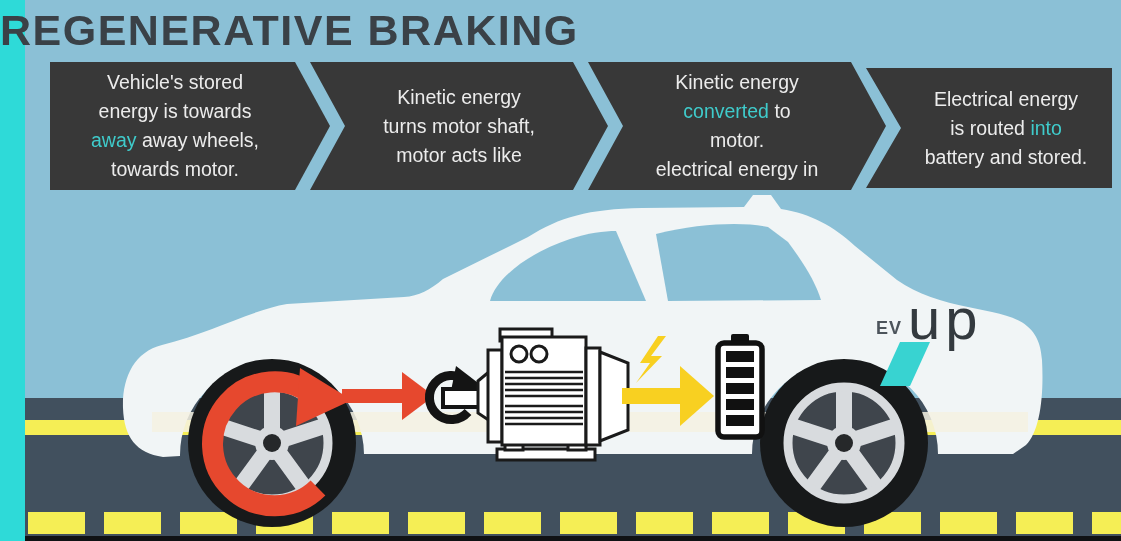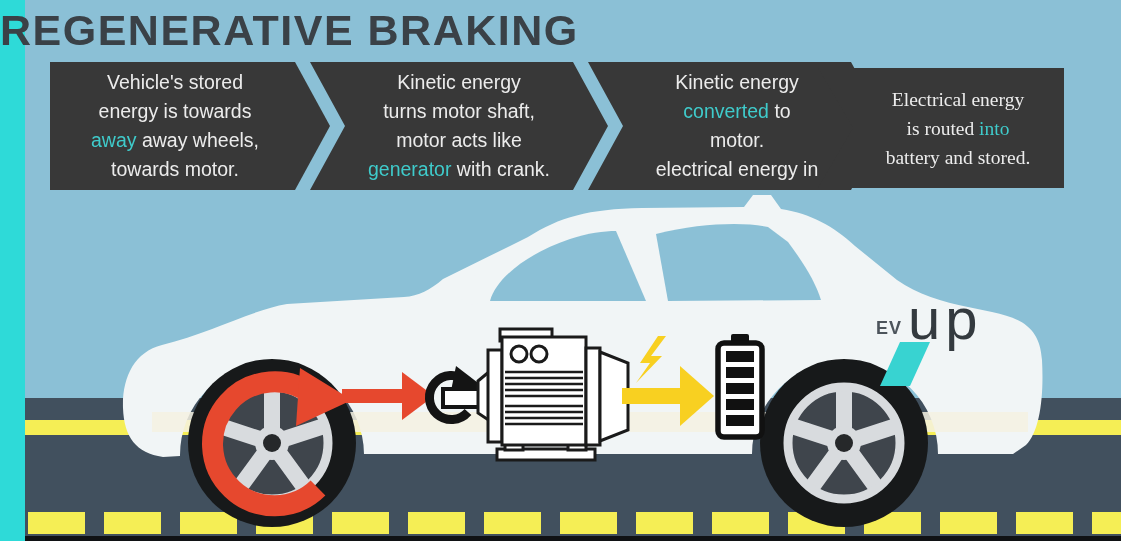--- a/index.html
+++ b/index.html
@@ -27,22 +27,22 @@
     display:flex;flex-direction:column;justify-content:center;
     text-align:center;font-size:19.5px;line-height:29px;box-sizing:border-box;
   }
   .step .hl{color:#3fcbcb;}
   #step-1{left:50px;width:280px;padding:0 42px 0 12px;
     clip-path:polygon(0 0,calc(100% - 35px) 0,100% 50%,calc(100% - 35px) 100%,0 100%);}
   #step-2{left:310px;width:298px;padding:0 44px;
     clip-path:polygon(0 0,calc(100% - 35px) 0,100% 50%,calc(100% - 35px) 100%,0 100%,35px 50%);}
   #step-3{left:588px;width:298px;padding:0 44px;
     clip-path:polygon(0 0,calc(100% - 35px) 0,100% 50%,calc(100% - 35px) 100%,0 100%,35px 50%);}
-  #step-4{left:818px;top:68px;width:246px;height:120px;padding:0 12px 0 46px;
-    clip-path:polygon(0 0,100% 0,100% 100%,0 100%,35px 50%);font-family:Liberation Serif, serif;}
+  #step-4{left:866px;top:68px;width:246px;height:120px;padding:0 12px 0 46px;
+    clip-path:polygon(0 0,100% 0,100% 100%,0 100%,35px 50%);}
   
   #scene{position:absolute;left:0;top:0;width:1121px;height:541px;}
   
   #logo{position:absolute;left:0;top:0;width:1121px;height:541px;pointer-events:none;}
   #logo-slash{position:absolute;left:876px;top:340px;width:60px;height:48px;}
   #logo-ev{position:absolute;left:876px;top:318px;font-size:18px;font-weight:700;
     letter-spacing:1px;color:#4c545b;}
   #logo-up{position:absolute;left:908px;top:290px;font-size:58px;font-weight:400;
     letter-spacing:5px;color:#343a3f;line-height:1;}
 </style>
@@ -194,21 +194,20 @@
   <div id="step-1" class="step">
       <div class="line"><span>Vehicle's stored</span></div>
       <div class="line"><span>energy is towards</span></div>
       <div class="line"><span class="hl">away</span><span> away wheels,</span></div>
       <div class="line"><span>towards motor.</span></div>
     </div>
   <div id="step-2" class="step">
       <div class="line"><span>Kinetic energy</span></div>
       <div class="line"><span>turns motor shaft,</span></div>
       <div class="line"><span>motor acts like</span></div>
-      <div class="line"><span class="hl">generator</span><span> with crank.</span></div>
     </div>
   <div id="step-3" class="step">
       <div class="line"><span>Kinetic energy</span></div>
       <div class="line"><span class="hl">converted</span><span> to</span></div>
       <div class="line"><span>motor.</span></div>
       <div class="line"><span>electrical energy in</span></div>
     </div>
   <div id="step-4" class="step">
       <div class="line"><span>Electrical energy</span></div>
       <div class="line"><span>is routed </span><span class="hl">into</span></div>

